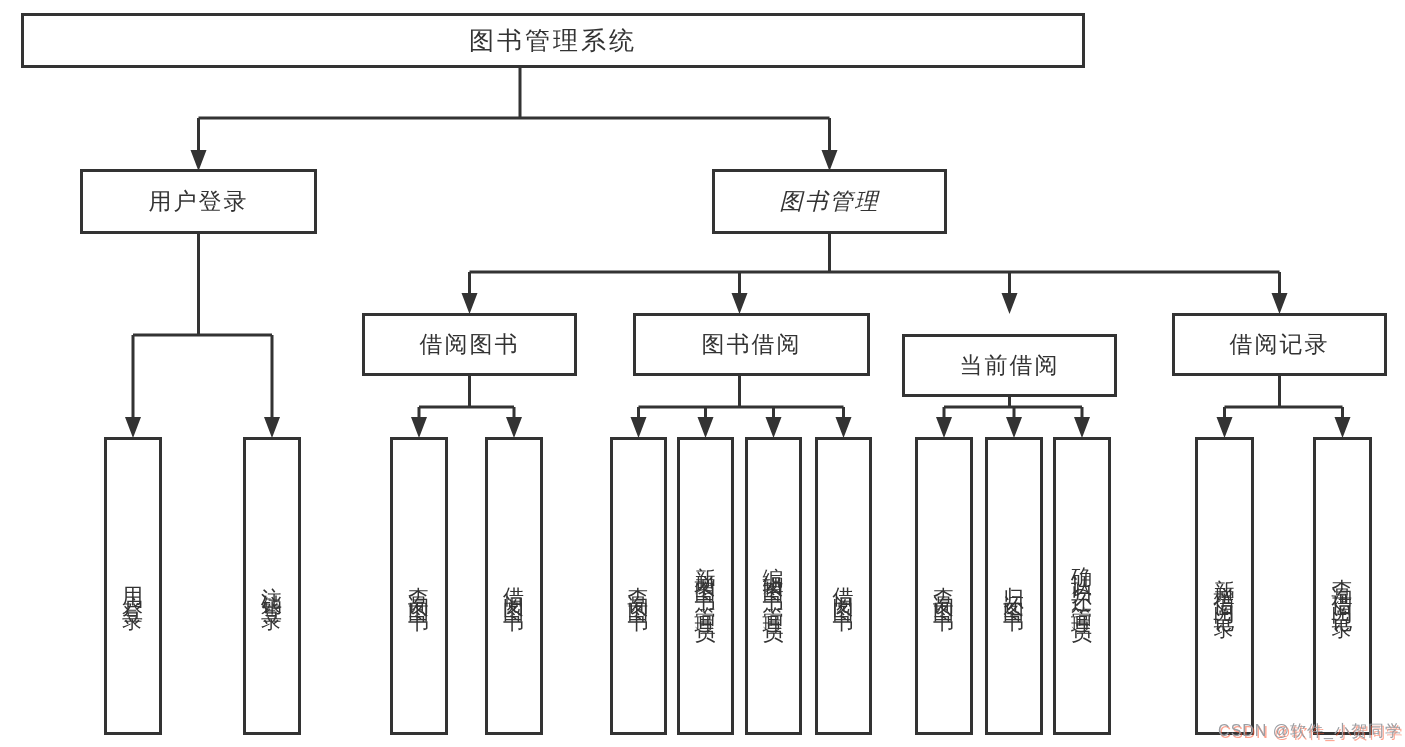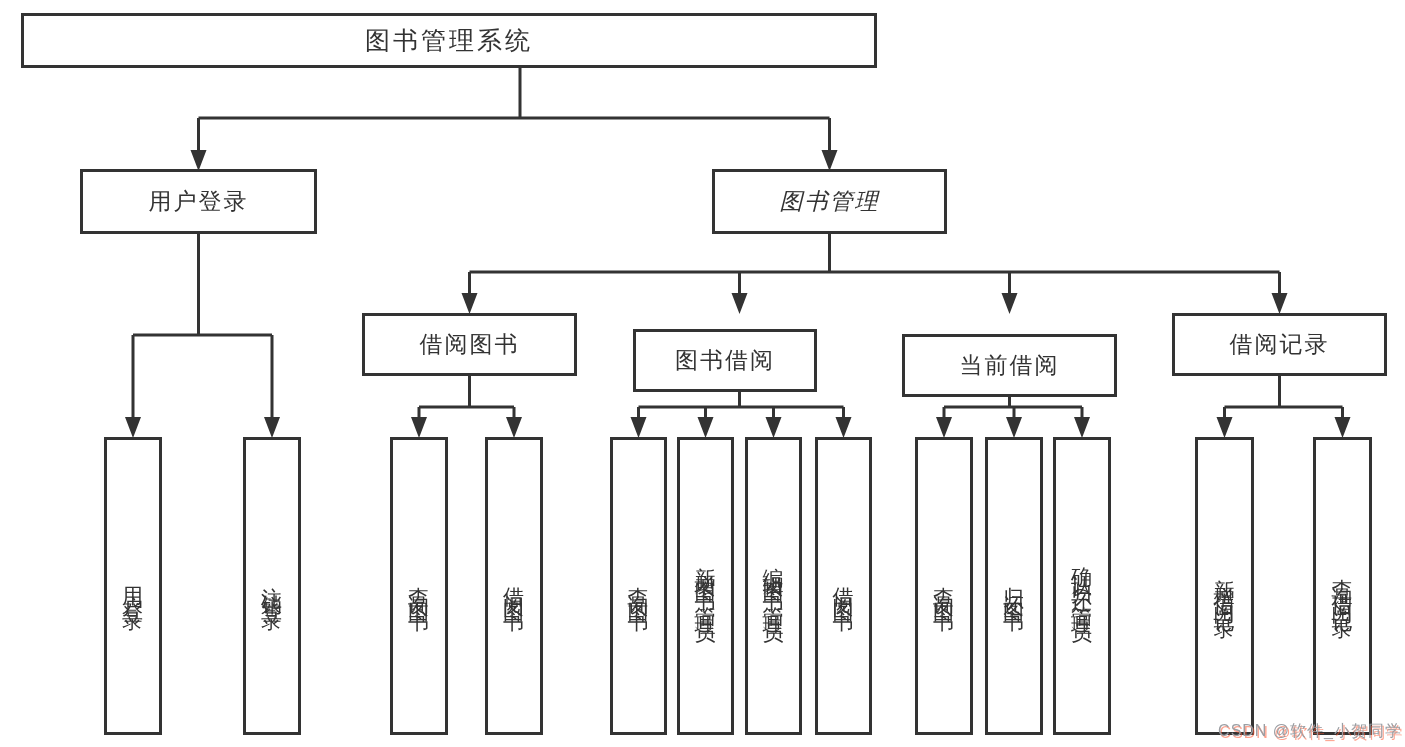--- a/index.html
+++ b/index.html
@@ -94,35 +94,35 @@
              M697.5 417 L713.5 417 L705.5 438 Z
              M765.5 417 L781.5 417 L773.5 438 Z
              M835.5 417 L851.5 417 L843.5 438 Z
              M936 417 L952 417 L944 438 Z
              M1006 417 L1022 417 L1014 438 Z
              M1074 417 L1090 417 L1082 438 Z
              M1216.5 417 L1232.5 417 L1224.5 438 Z
              M1334.5 417 L1350.5 417 L1342.5 438 Z"></path>
   </svg>
 
-  <div class="node root-node" style="left:21px; top:13px; width:856px; height:55px;">
+  <div class="node root-node" style="left:21px; top:13px; width:1064px; height:55px;">
     <span>图书管理系统</span>
   </div>
 
   <div class="node h-node" style="left:80px; top:169px; width:237px; height:65px;">
     <span>用户登录</span>
   </div>
   <div class="node h-node" style="left:712px; top:169px; width:235px; height:65px;font-style:italic;">
     <span>图书管理</span>
   </div>
 
   <div class="node h-node" style="left:362px; top:313px; width:215px; height:63px;">
     <span>借阅图书</span>
   </div>
-  <div class="node h-node" style="left:633px; top:313px; width:184px; height:63px;margin-top:16px;">
+  <div class="node h-node" style="left:633px; top:313px; width:237px; height:63px;">
     <span>图书借阅</span>
   </div>
   <div class="node h-node" style="left:902px; top:313px; width:215px; height:63px;margin-top:21px;">
     <span>当前借阅</span>
   </div>
   <div class="node h-node" style="left:1172px; top:313px; width:215px; height:63px;">
     <span>借阅记录</span>
   </div>
 
   <div class="node leaf" style="left:104px; top:437px; width:58px; height:298px;">

